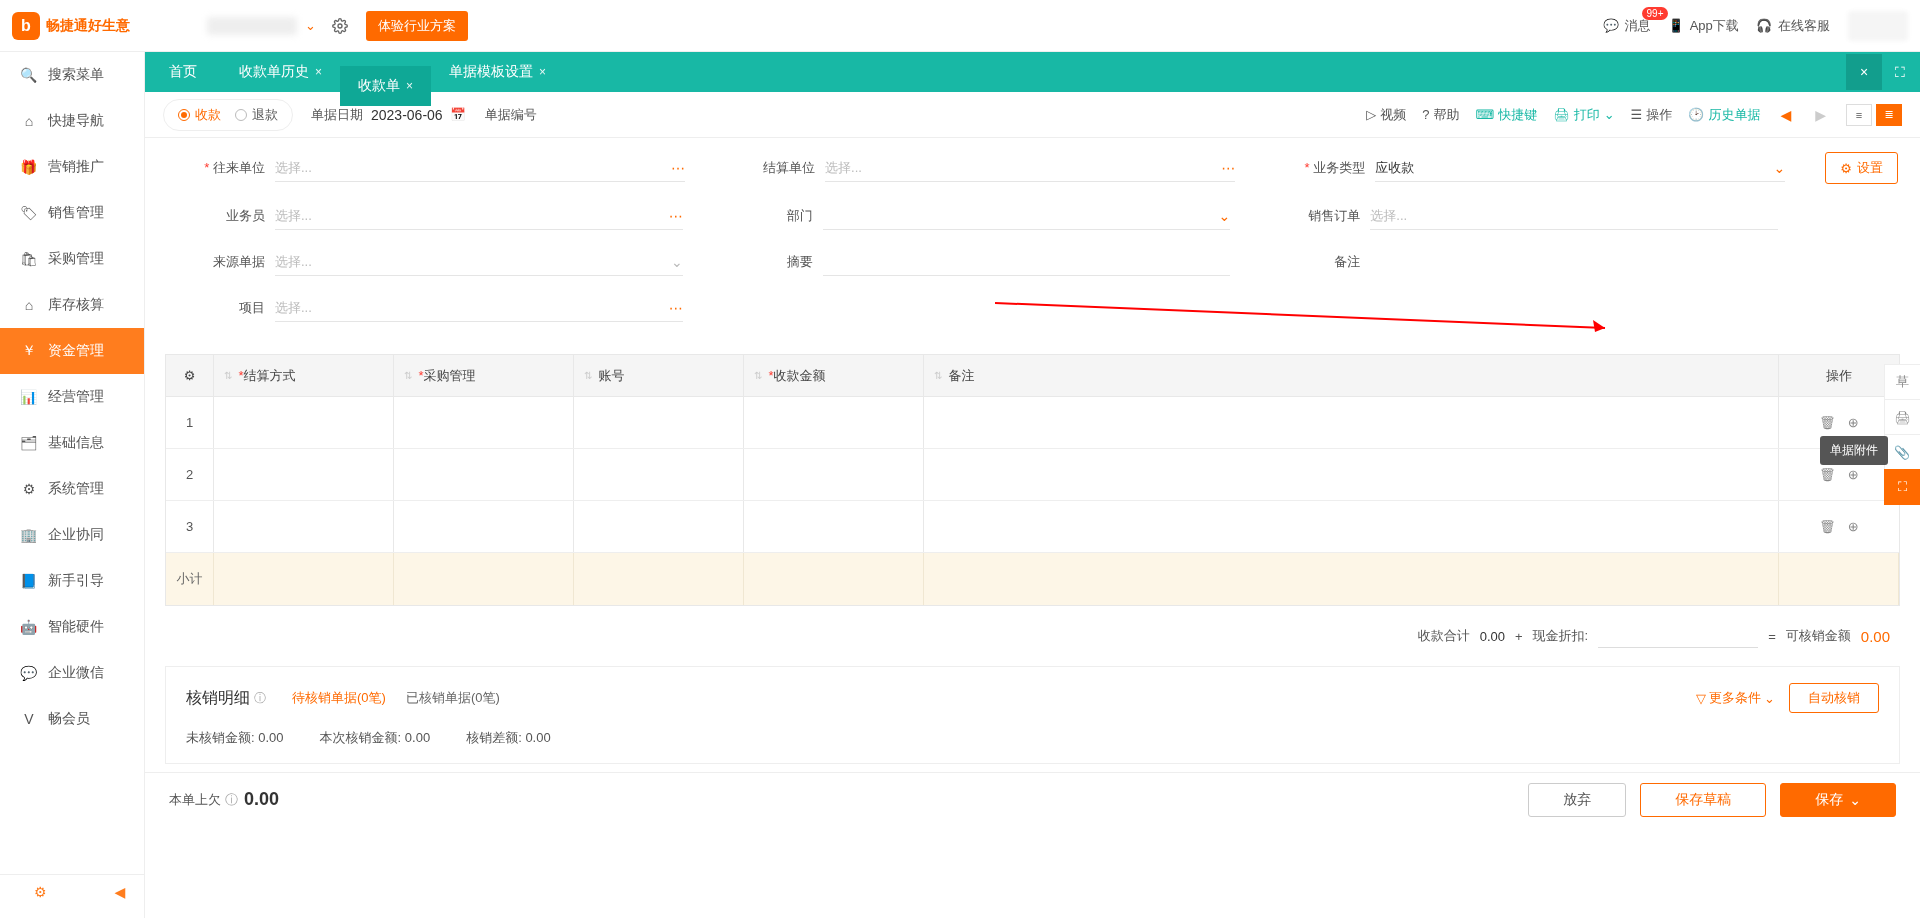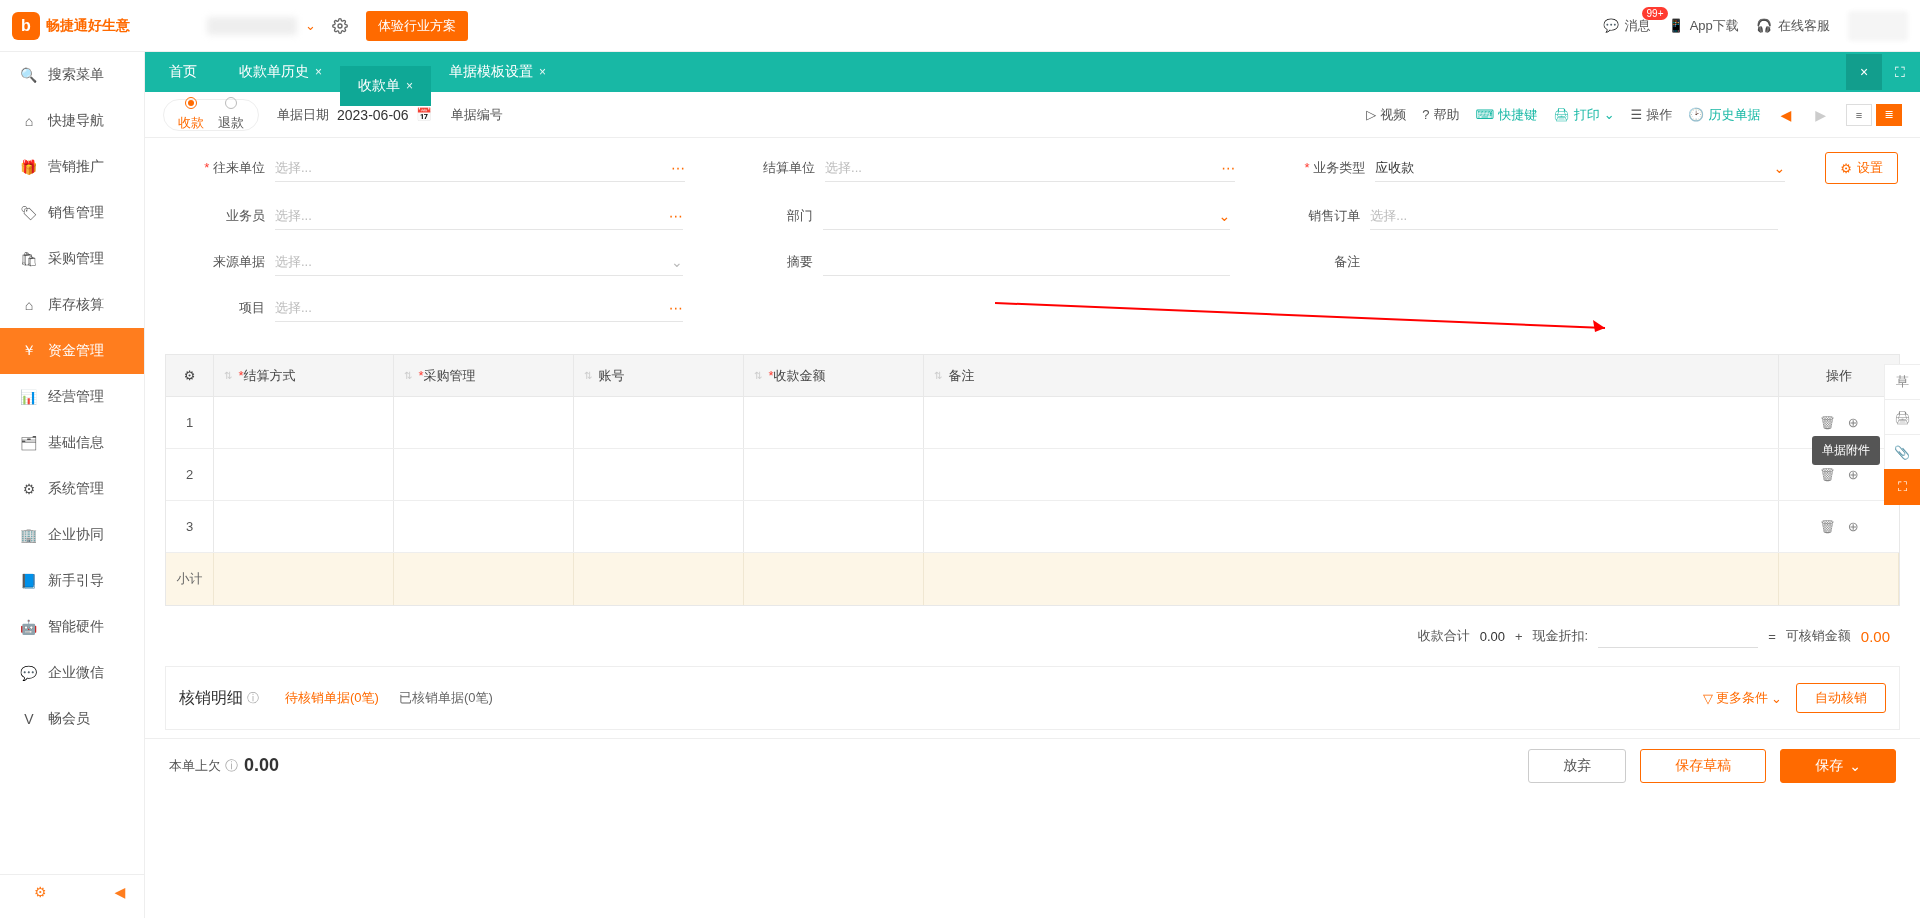--- a/index.html
+++ b/index.html
@@ -40,21 +40,21 @@
 .tab.home { padding:0 24px; }
 .tab.active { background:#0fa896;margin-top:28px; }
 .tab .close-x { font-size:12px; opacity:0.9; }
 .tabbar-right { margin-left:auto; display:flex; align-items:center; padding-right:8px; gap:6px; }
 .tabclose-all { width:36px; height:36px; background:#129e8d; display:flex;align-items:center;justify-content:center;color:#fff; cursor:pointer;}
 .fullscreen-btn { width:24px;height:24px; display:flex;align-items:center;justify-content:center;color:#fff; cursor:pointer;}
 
 
 .toolbar { display:flex; align-items:center; height:46px; padding:0 18px; border-bottom:1px solid #eee; gap:18px; }
 .radio-group { display:flex; align-items:center; gap:14px; border:1px solid #eee; border-radius:18px; padding:4px 14px; height:32px; }
-.radio-item { display:flex; align-items:center; gap:5px; cursor:pointer; color:#555;flex-direction:column;}
+.radio-item { display:flex; align-items:center; gap:5px; cursor:pointer; color:#555;}
 .radio-dot { width:12px;height:12px;border:1px solid #bbb;border-radius:50%; position:relative;}
 .radio-dot.on { border-color:#ff6a00;}
 .radio-dot.on::after{content:"";position:absolute;inset:2px;background:#ff6a00;border-radius:50%;}
 .field-inline { display:flex; align-items:center; gap:8px; }
 .field-label { color:#555; font-size:13px;}
 .date-val { color:#333; font-size:14px; }
 .date-icon { color:#ff6a00; }
 
 .toolbar-right { margin-left:auto; display:flex; align-items:center; gap:16px; color:#555; font-size:13px;}
 .toolbar-right .t-link { display:flex; align-items:center; gap:4px; cursor:pointer;}
@@ -100,21 +100,21 @@
 .subtotal-row { display:flex; height:52px; background:#fdf6e7; }
 .subtotal-row .cell { border-right:1px solid #f0e7d2; color:#666;}
 
 
 .summary-line { display:flex; align-items:center; justify-content:flex-end; gap:10px; padding:10px 30px; color:#555; font-size:13px;}
 .summary-line .num { color:#333; }
 .summary-line .orange { color:#ff6a00; font-size:15px; }
 .summary-line input { border:none; border-bottom:1px solid #ddd; width:160px; height:24px; }
 
 
-.hexi-panel { margin:8px 20px; border:1px solid #eee; padding:16px 13px; }
+.hexi-panel { margin:8px 20px; border:1px solid #eee; padding:16px 20px; }
 .hexi-head { display:flex; align-items:center; gap:18px; }
 .hexi-title { font-size:16px; color:#333; display:flex; align-items:center; gap:4px;}
 .hexi-tabs { display:flex; gap:20px; margin-left:8px; font-size:13px;}
 .hexi-tab { cursor:pointer; color:#666;}
 .hexi-tab.on { color:#ff6a00; }
 .hexi-sums { display:flex; gap:36px; margin-top:16px; color:#555; font-size:13px;}
 .hexi-right { margin-left:auto; display:flex; align-items:center; gap:14px;}
 .more-cond { color:#ff6a00; display:flex; align-items:center; gap:3px; cursor:pointer; font-size:13px;}
 .auto-btn { border:1px solid #ff6a00; color:#ff6a00; background:#fff; height:30px; padding:0 18px; border-radius:3px; cursor:pointer; font-size:13px;}
 
@@ -125,21 +125,21 @@
 .footer-actions { margin-left:auto; display:flex; gap:14px; }
 .btn { height:34px; padding:0 34px; border-radius:3px; cursor:pointer; font-size:14px; display:flex; align-items:center; justify-content:center;}
 .btn-plain { background:#fff; border:1px solid #ccc; color:#555;}
 .btn-outline { background:#fff; border:1px solid #ff6a00; color:#ff6a00;}
 .btn-primary { background:#ff6a00; border:1px solid #ff6a00; color:#fff; display:flex; gap:6px;}
 
 
 .right-dock { position:absolute; right:0; top:312px; display:flex; flex-direction:column; width:36px;}
 .dock-btn { width:36px; height:36px; border:1px solid #eee; border-right:none; display:flex; align-items:center; justify-content:center; background:#fff; color:#888; cursor:pointer; margin-bottom:-1px;}
 .dock-btn.active { background:#ff6a00; color:#fff; border-color:#ff6a00;}
-.dock-tooltip { position:absolute; right:40px; top:72px; background:#555; color:#fff; font-size:12px; padding:6px 10px; border-radius:3px; white-space:nowrap;}
+.dock-tooltip { position:absolute; right:32px; top:72px; background:#555; color:#fff; font-size:12px; padding:6px 10px; border-radius:3px; white-space:nowrap;}
 
 
 .blur { filter:blur(3px); background:#eee; display:inline-block; width:90px; height:18px; border-radius:3px;}
 svg { width:16px; height:16px; }
 </style>
 </head>
 <body>
 
 <div class="app">
 
@@ -523,20 +523,25 @@
           </div>
           <div class="hexi-right">
             <div class="more-cond">
                 <span>▽</span>
                 <span>更多条件</span>
                 <span>⌄</span>
               </div>
             <button class="auto-btn">自动核销</button>
           </div>
         </div>
+        <div class="hexi-sums">
+          <div><span>未核销金额:</span> <span>0.00</span></div>
+          <div><span>本次核销金额:</span> <span>0.00</span></div>
+          <div><span>核销差额:</span> <span>0.00</span></div>
+        </div>
       </div>
 
       <div class="footer">
         <span class="owe-label">本单上欠</span>
         <span style="color:#aaa;margin-left:4px">ⓘ</span>
         <span class="owe-val">0.00</span>
         <div class="footer-actions">
           <button class="btn btn-plain">放弃</button>
           <button class="btn btn-outline">保存草稿</button>
           <button class="btn btn-primary">

